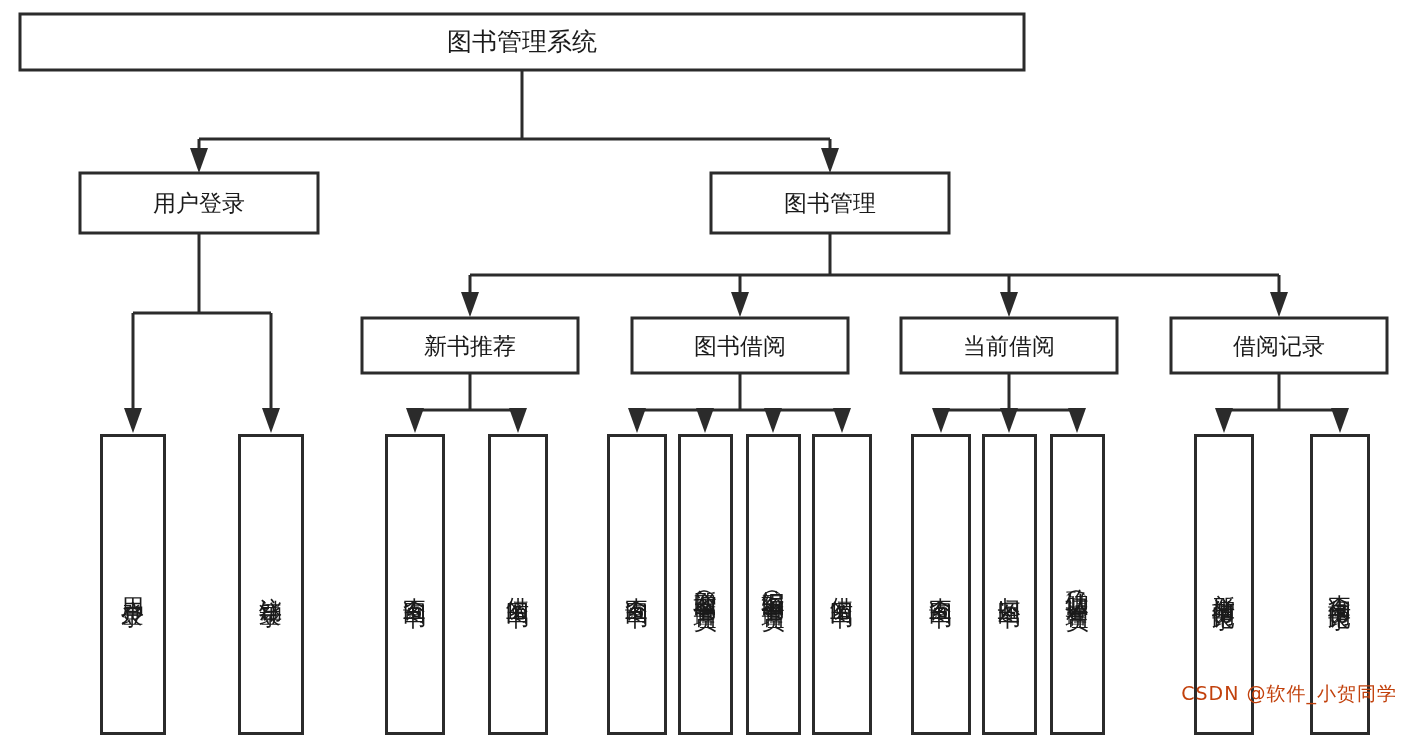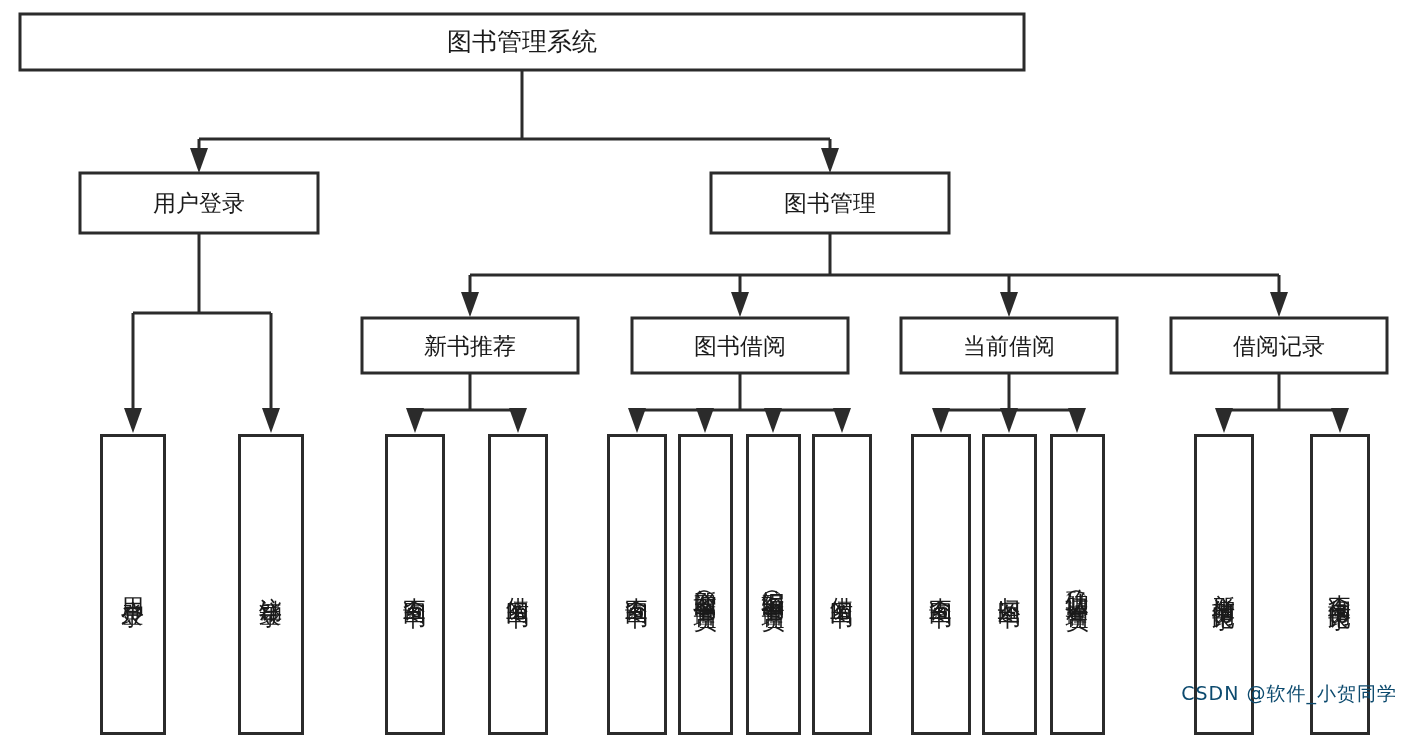--- a/index.html
+++ b/index.html
@@ -66,21 +66,21 @@
     letter-spacing: 3px;
     color: #1a1a1a;
     white-space: nowrap;
     font-family: "DejaVu Sans", "Liberation Sans", sans-serif;
   }
   #watermark {
     position: absolute;
     right: 8px;
     bottom: 4px;
     font-size: 19px;
-    color: #0c4a6e;
+    color: #c2410c;
     font-family: "DejaVu Sans", "Liberation Sans", sans-serif;
     letter-spacing: 1px;
     white-space: nowrap;
   }
 </style>
 </head>
 <body>
 
 <div id="diagram-root">
 

